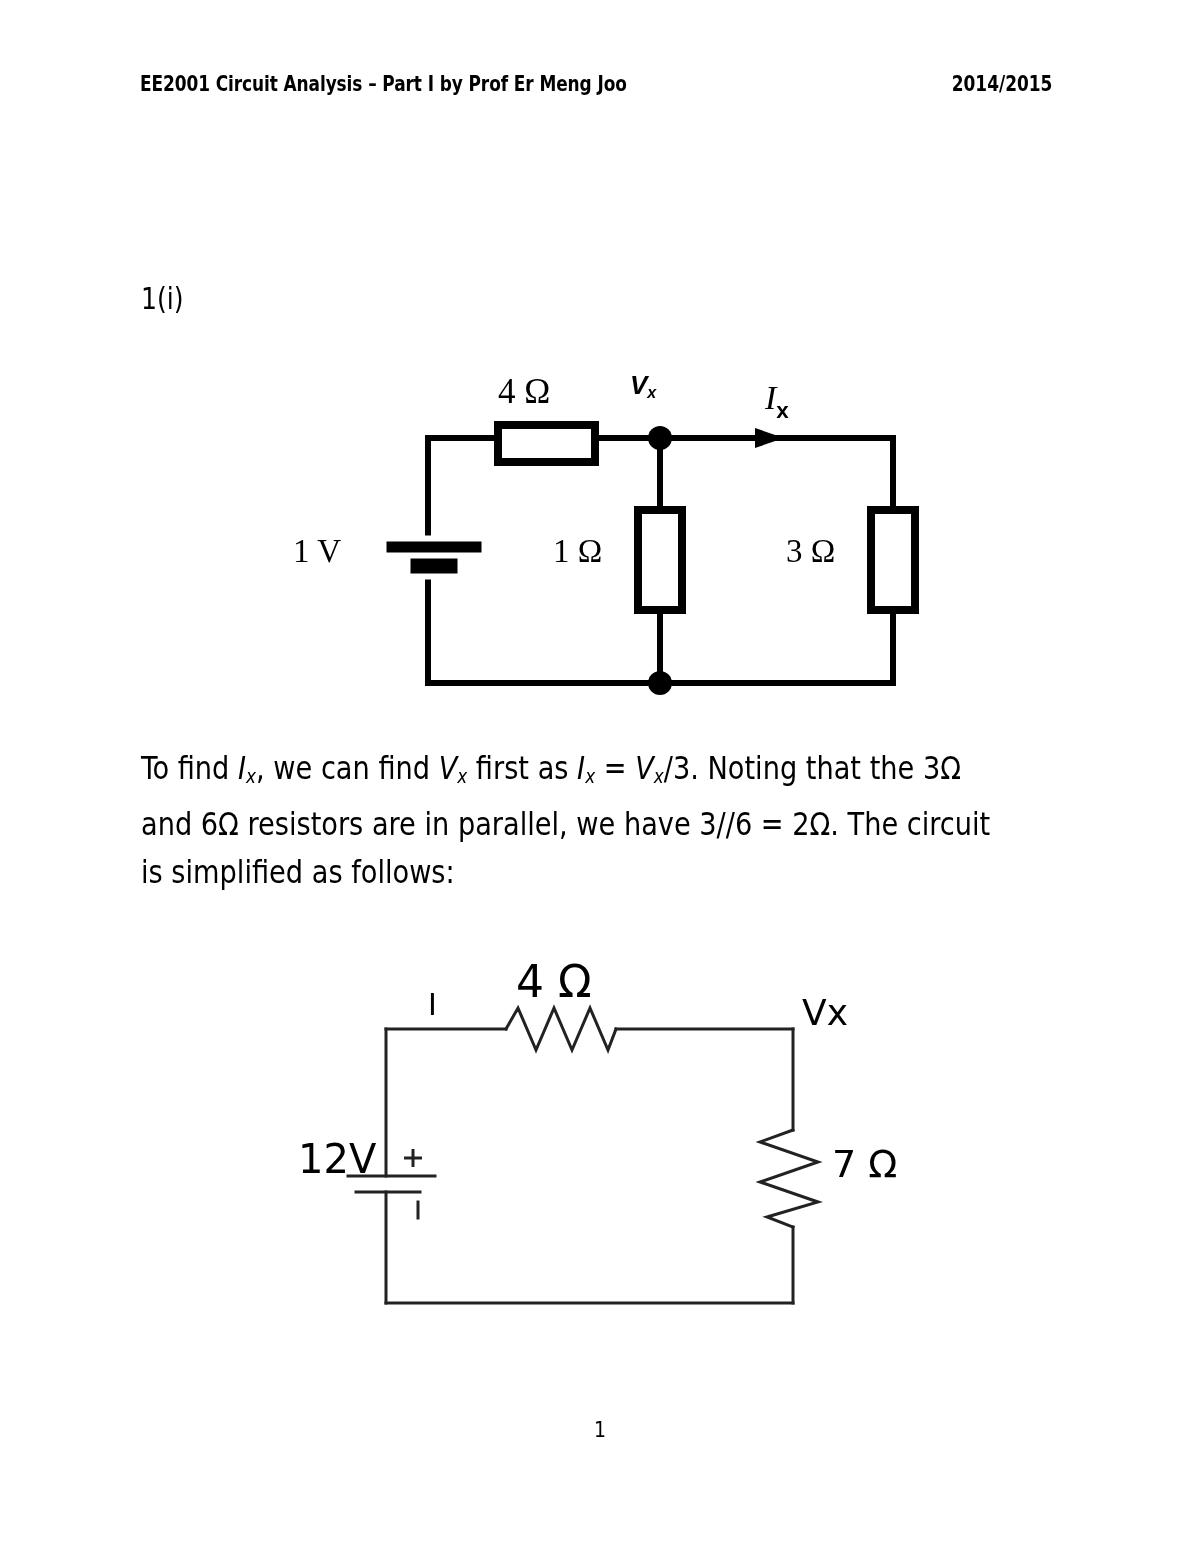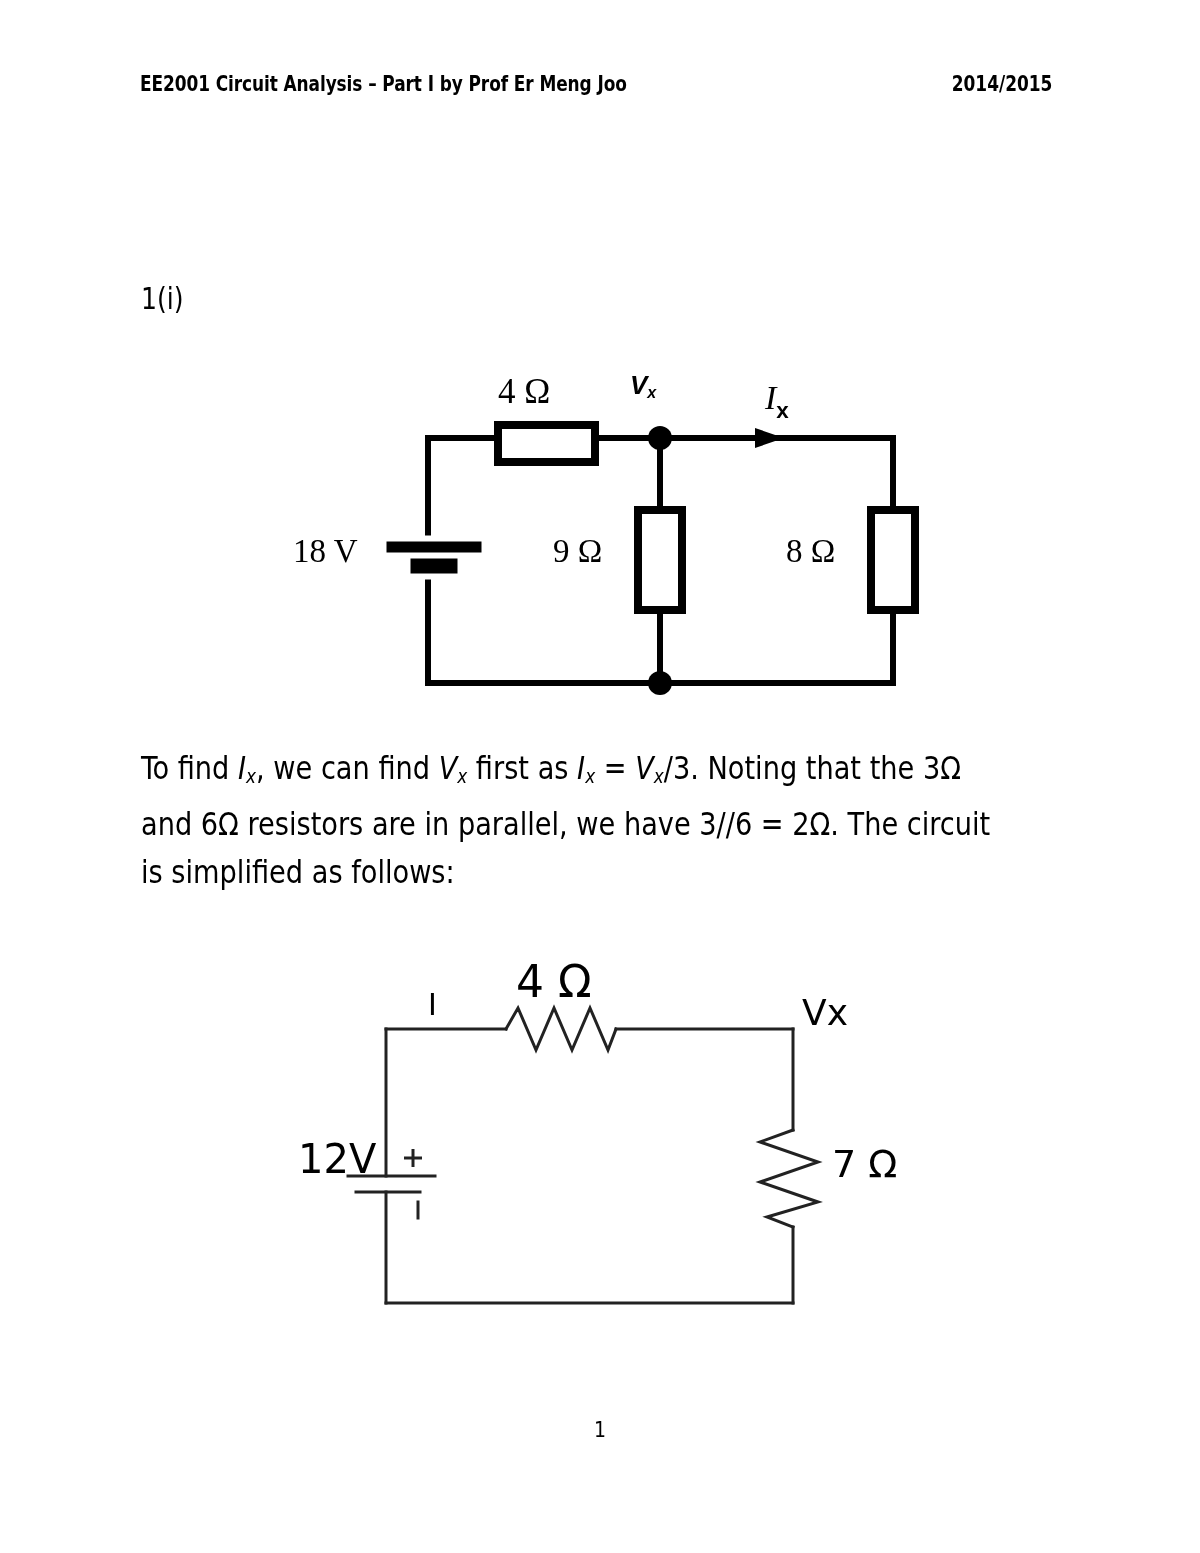--- a/index.html
+++ b/index.html
@@ -195,25 +195,25 @@
         <circle cx="410" cy="333" r="12" fill="#000" stroke="none"></circle>
       </g>
     </svg>
 
     <span class="f1-label" style="left:248px; top:22px; font-size:35px;">4 Ω</span>
 
     <span class="f1-ital" style="left:380px; top:20px; font-size:26px;"><span>V</span><sub style="font-size:0.62em;vertical-align:-0.25em;">x</sub></span>
 
     <span class="f1-ital" style="left:515px; top:28px; font-size:34px;"><span style="font-weight:400;font-family:'Liberation Serif',serif;">I</span><sub style="font-size:0.66em;vertical-align:-0.42em;font-style:normal;font-family:'Liberation Sans',sans-serif;">x</sub></span>
 
-    <span class="f1-label" style="left:43px; top:183px;">18 V</span>
-
-    <span class="f1-label" style="left:303px; top:183px;">9 Ω</span>
-
-    <span class="f1-label" style="left:536px; top:183px;">8 Ω</span>
+    <span class="f1-label" style="left:43px; top:183px;">1 V</span>
+
+    <span class="f1-label" style="left:303px; top:183px;">1 Ω</span>
+
+    <span class="f1-label" style="left:536px; top:183px;">3 Ω</span>
   </div>
 
   <div class="body-text">
     <span>To find </span><i><span>I</span><sub>x</sub></i><span>, we can find </span><i><span>V</span><sub>x</sub></i><span> first as </span><i><span>I</span><sub>x</sub></i><span> = </span><i><span>V</span><sub>x</sub></i><span>/3. Noting that the 3Ω and 6Ω resistors are in parallel, we have 3//6 = 2Ω. The circuit is simplified as follows:</span>
   </div>
 
   <div class="figure" id="figure-2">
 
     <svg class="fig-svg" width="660" height="400" viewBox="0 0 660 400">
       <g stroke="#222" fill="none" stroke-width="3" stroke-linecap="square" stroke-linejoin="miter">

